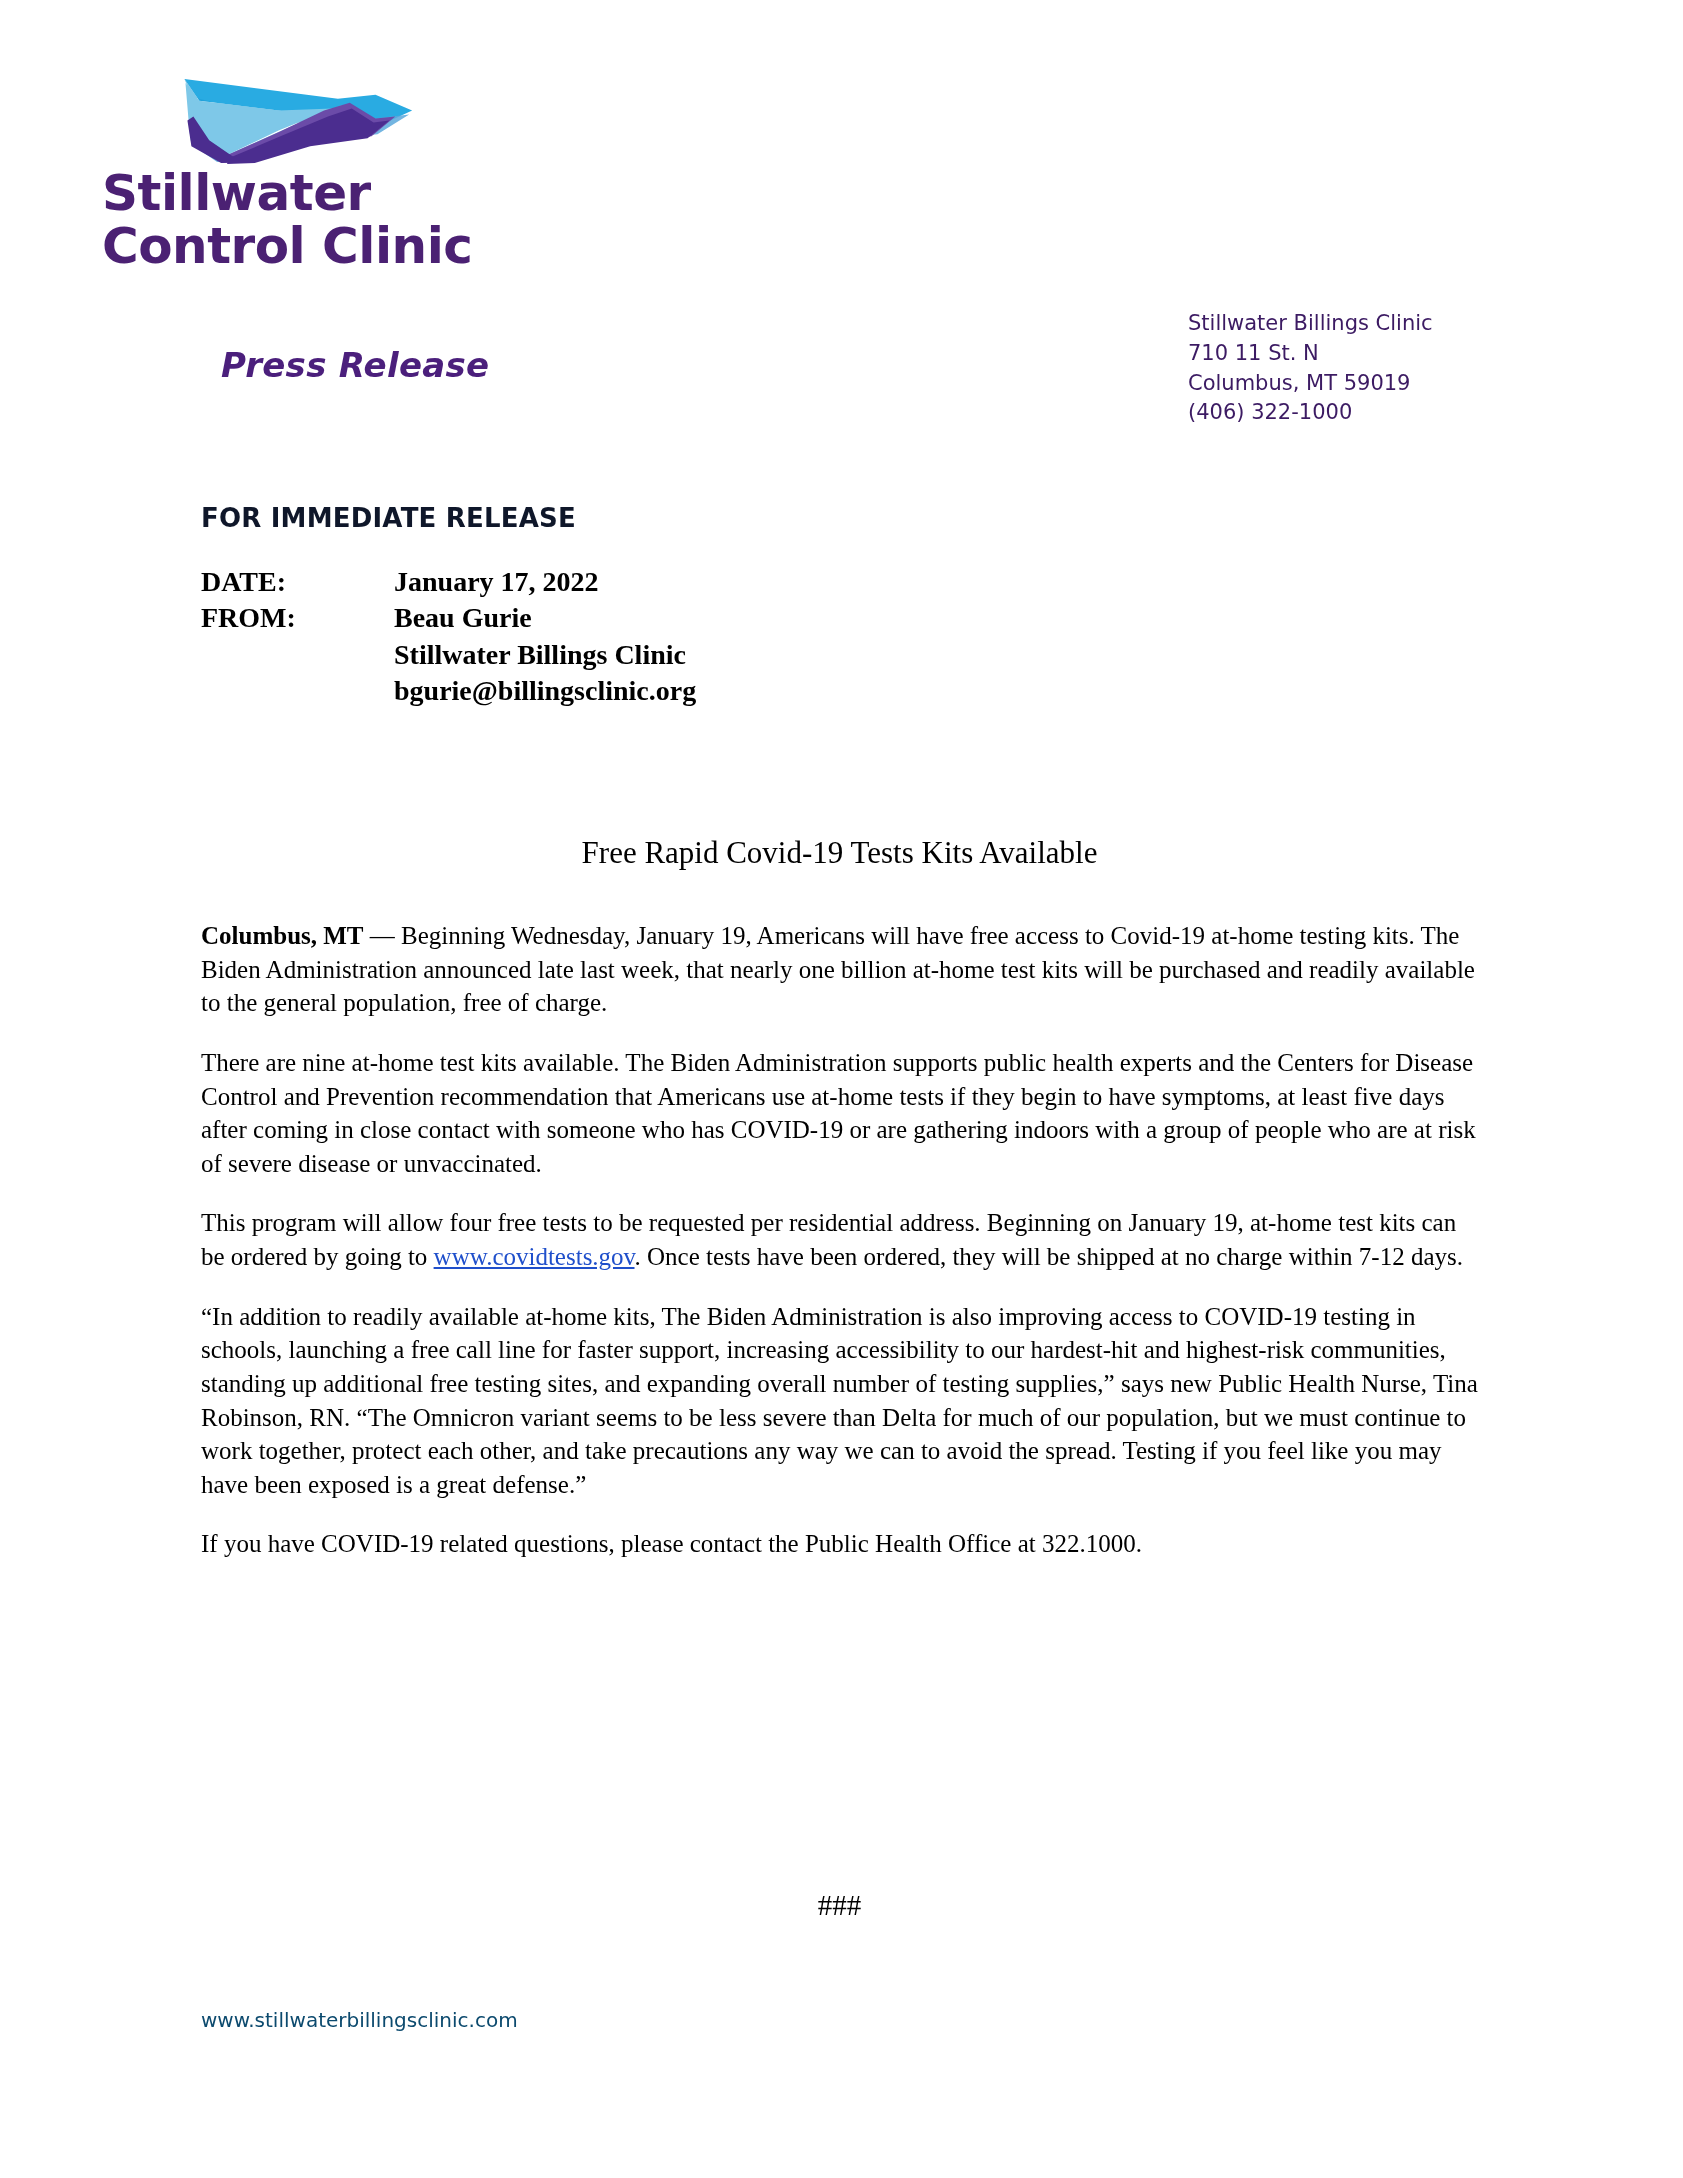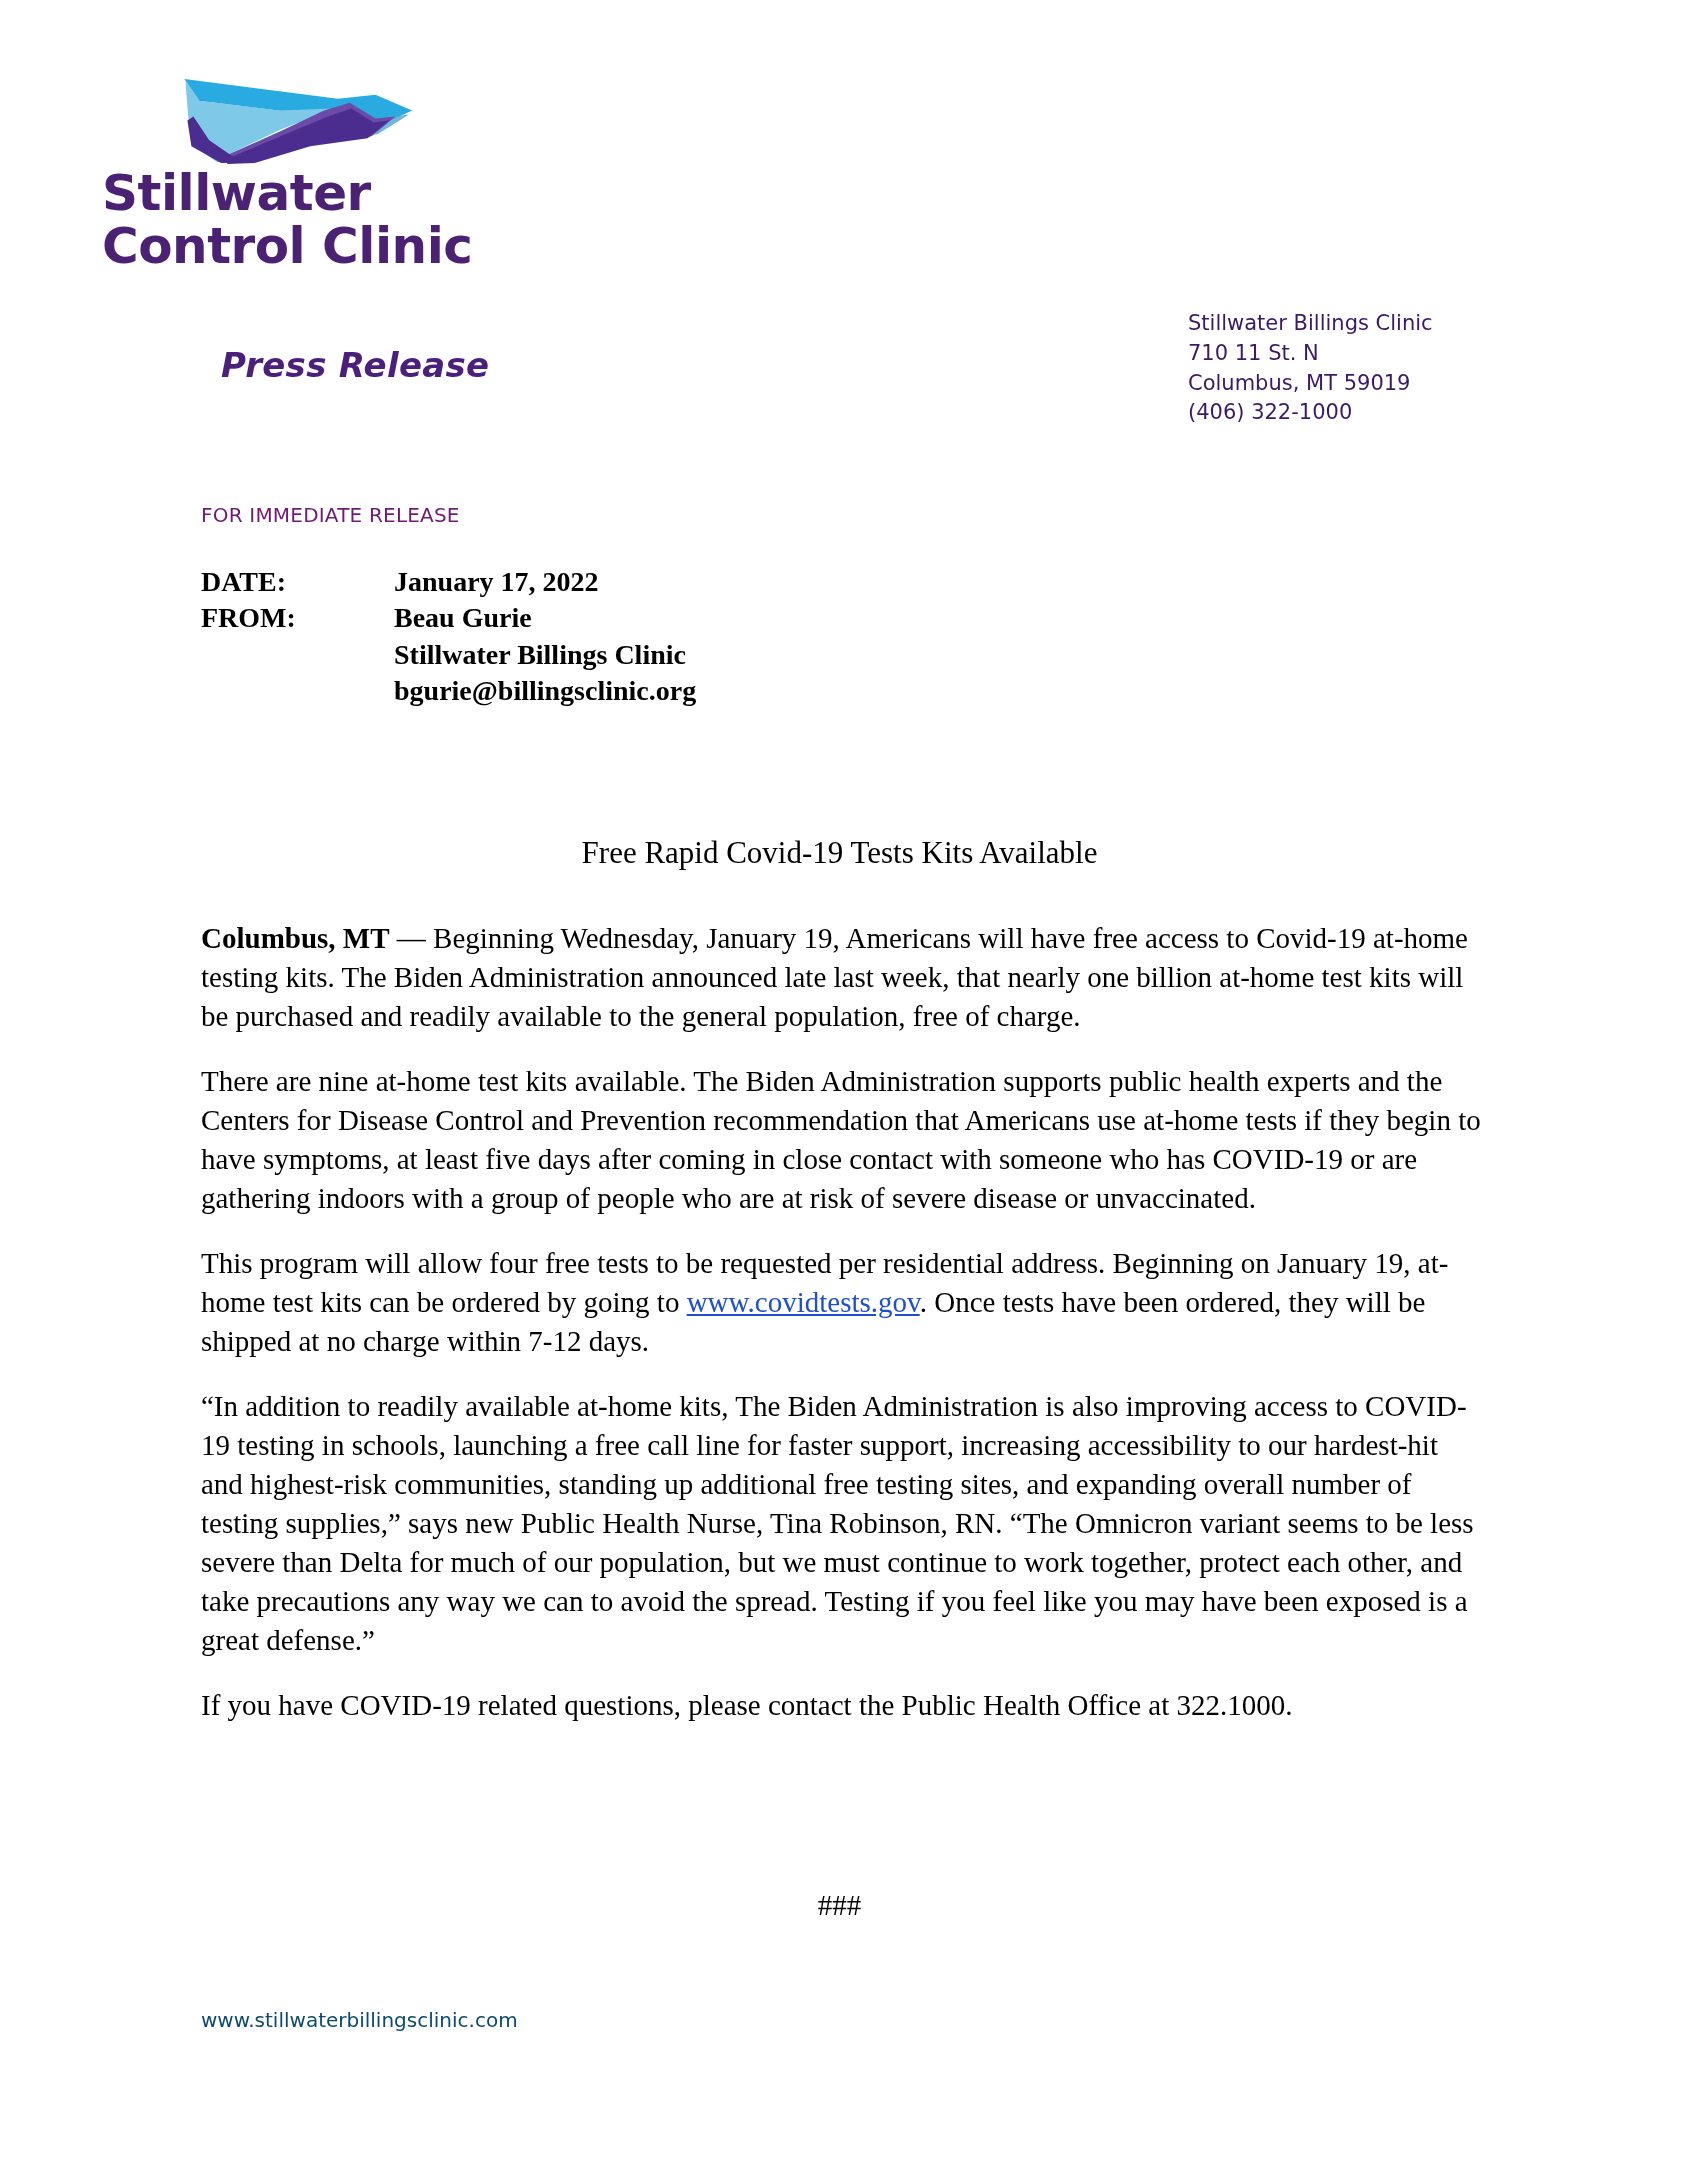--- a/index.html
+++ b/index.html
@@ -70,24 +70,24 @@
     color: #3C1B63;
     white-space: nowrap;
   }
 
   
   .fir {
     position: absolute;
     left: 201px;
     top: 503px;
     font-family: "DejaVu Sans", sans-serif;
-    font-weight: normal;
-    font-size: 20px;
+    font-weight: bold;
+    font-size: 26px;
     letter-spacing: 0.2px;
-    color: #701a75;
+    color: #0f172a;
   }
 
   
   .meta {
     position: absolute;
     left: 201px;
     top: 564px;
     font-family: "Liberation Serif", serif;
     font-weight: bold;
     font-size: 28px;
@@ -109,21 +109,21 @@
     font-size: 31px;
   }
 
   
   .body-area {
     position: absolute;
     left: 201px;
     top: 919px;
     width: 1280px;
     font-family: "Liberation Serif", serif;
-    font-size: 29px;
+    font-size: 25px;
     line-height: 1.345;
     text-align: left;
   }
   .body-area p { margin: 0 0 26px 0; }
   .body-area p:last-child { margin-bottom: 0; }
   .lead-in { font-weight: bold; }
   .doc-link {
     color: #1F4FCB;
     text-decoration: underline;
   }

